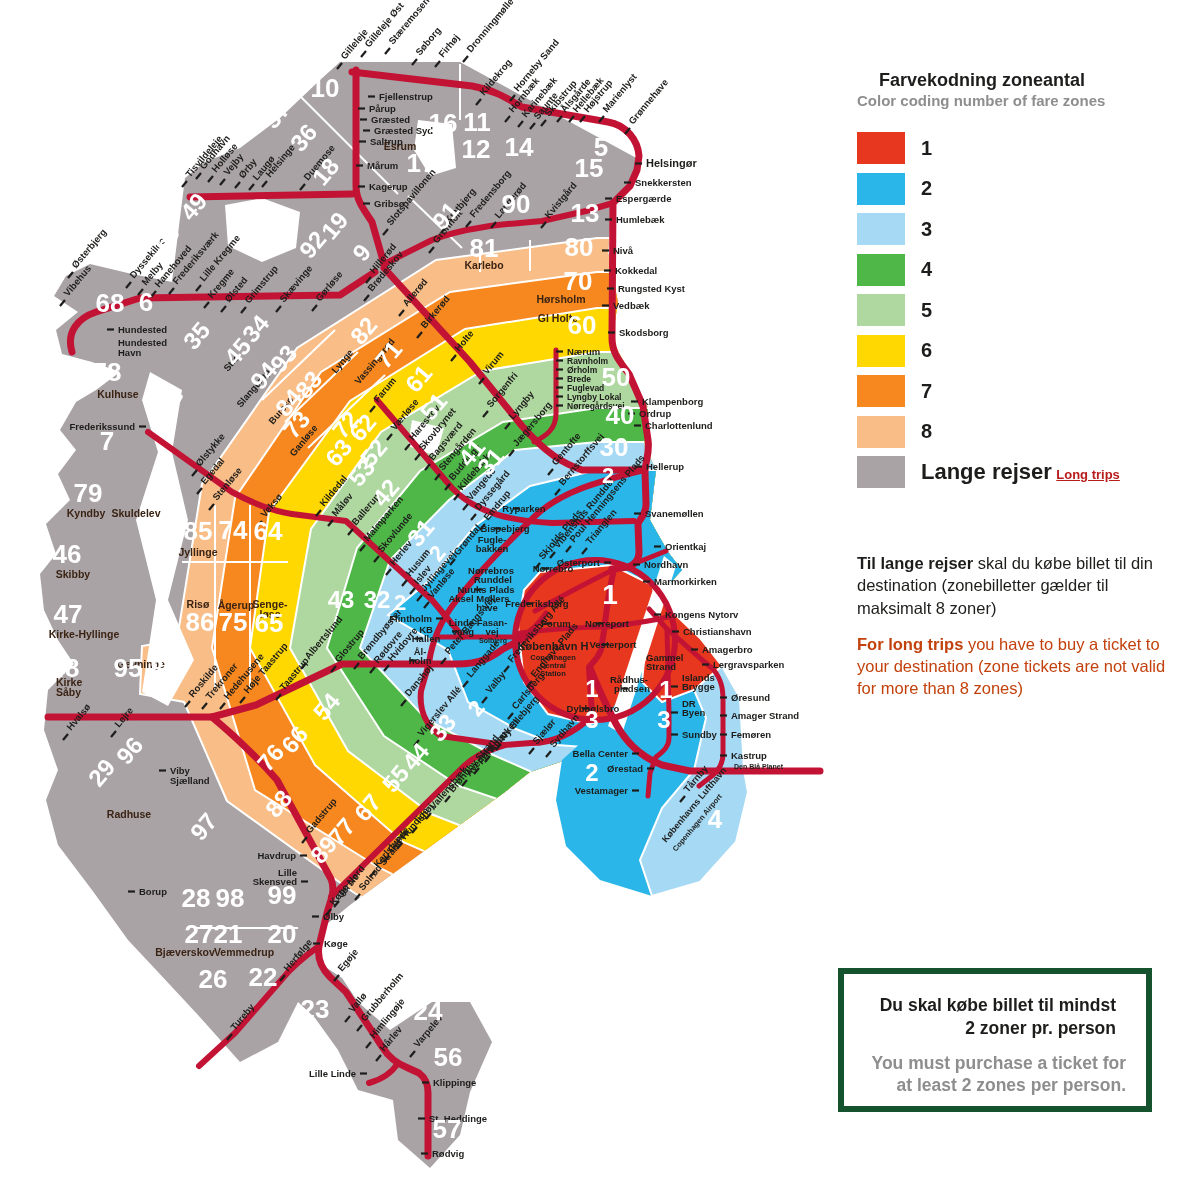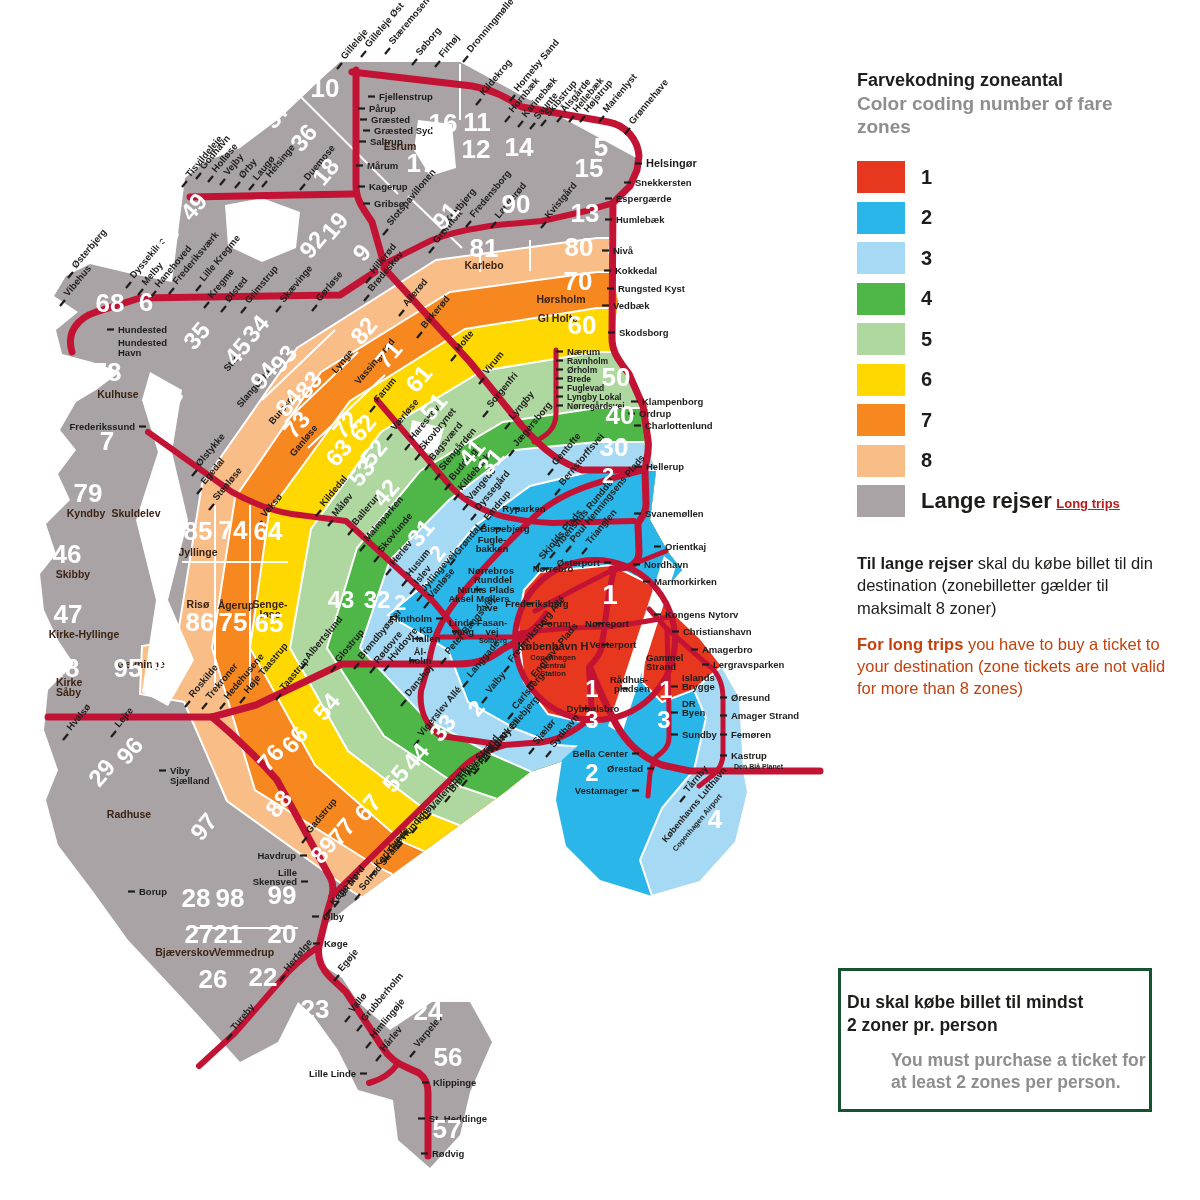--- a/index.html
+++ b/index.html
@@ -1,34 +1,34 @@
 <!DOCTYPE html>
 <html><head>
 <meta charset="utf-8">
 <style>
   html,body{margin:0;padding:0;background:#fff;}
   #page{position:relative;width:1200px;height:1200px;background:#fff;overflow:hidden;
         font-family:"Liberation Sans",sans-serif;}
   #map-svg{position:absolute;left:0;top:0;}
   .side{position:absolute;left:857px;width:310px;}
-  .legend-title{font-size:18px;font-weight:bold;color:#1d1d1b;line-height:1.2;}
-  .legend-subtitle{font-size:19px;font-weight:bold;color:#8e8e8e;line-height:1.25;}
+  .legend-title{font-size:18px;font-weight:bold;color:#1d1d1b;line-height:1.2;margin-left:22px;}
+  .legend-subtitle{font-size:15px;font-weight:bold;color:#8e8e8e;line-height:1.25;}
   .legend-rows{margin-top:22px;}
   .legend-row{display:flex;align-items:center;height:32px;margin-bottom:8.5px;}
   .swatch{width:48px;height:32px;margin-right:16px;flex:0 0 auto;}
   .legend-num{font-size:20px;font-weight:bold;color:#1d1d1b;}
   .lbl-da{font-size:22px;font-weight:bold;color:#1d1d1b;}
   .lbl-en{font-size:13px;font-weight:bold;color:#b91c1c;text-decoration:underline;}
   .note{font-size:16.5px;line-height:1.35;color:#1d1d1b;}
   .note .lead{font-weight:bold;}
   .note-en{color:#c2410c;margin-top:14px;}
-  .box{position:absolute;left:838px;top:968px;width:314px;height:144px;border:3px solid #14532d;
-       box-sizing:border-box;padding:20px 0 0 6px;}
+  .box{position:absolute;left:838px;top:968px;width:314px;height:144px;border:6px solid #14532d;
+       box-sizing:border-box;padding:20px 0 0 22px;text-align:right;}
   .box-da{font-size:17.5px;font-weight:bold;color:#1d1d1b;line-height:1.3;width:250px;}
-  .box-en{font-size:17.5px;font-weight:bold;color:#8e8e8e;line-height:1.3;margin-top:12px;width:260px;margin-left:44px;}
+  .box-en{font-size:17.5px;font-weight:bold;color:#8e8e8e;line-height:1.3;margin-top:12px;width:260px;}
 </style>
 </head>
 <body>
 
 <div id="page">
   <svg id="map-svg" width="1200" height="1200" viewBox="0 0 1200 1200">
       <defs>
         <clipPath id="landClip">
           <polygon points="340,62 460,62 640,160 628,190 612,205 608,252 618,302 612,340 624,362 648,408 644,445 656,470 650,520 668,552 682,570 662,592 648,640 625,720 600,742 560,762 530,772 505,792 350,905 322,928 318,962 342,978 358,1002 390,1030 432,1002 470,1002 492,1042 470,1092 460,1135 430,1168 398,1140 393,1100 358,1090 338,1050 315,1018 298,1002 278,1042 240,1062 198,1015 158,972 128,940 92,890 58,845 46,800 58,770 44,730 48,690 74,664 58,640 44,610 40,574 56,554 46,524 70,500 58,474 76,450 60,430 76,402 96,390 120,372 92,362 62,354 56,330 78,312 54,296 66,276 90,264 132,274 172,282 185,178 205,162 240,148 280,118 320,80"></polygon>
         </clipPath>

